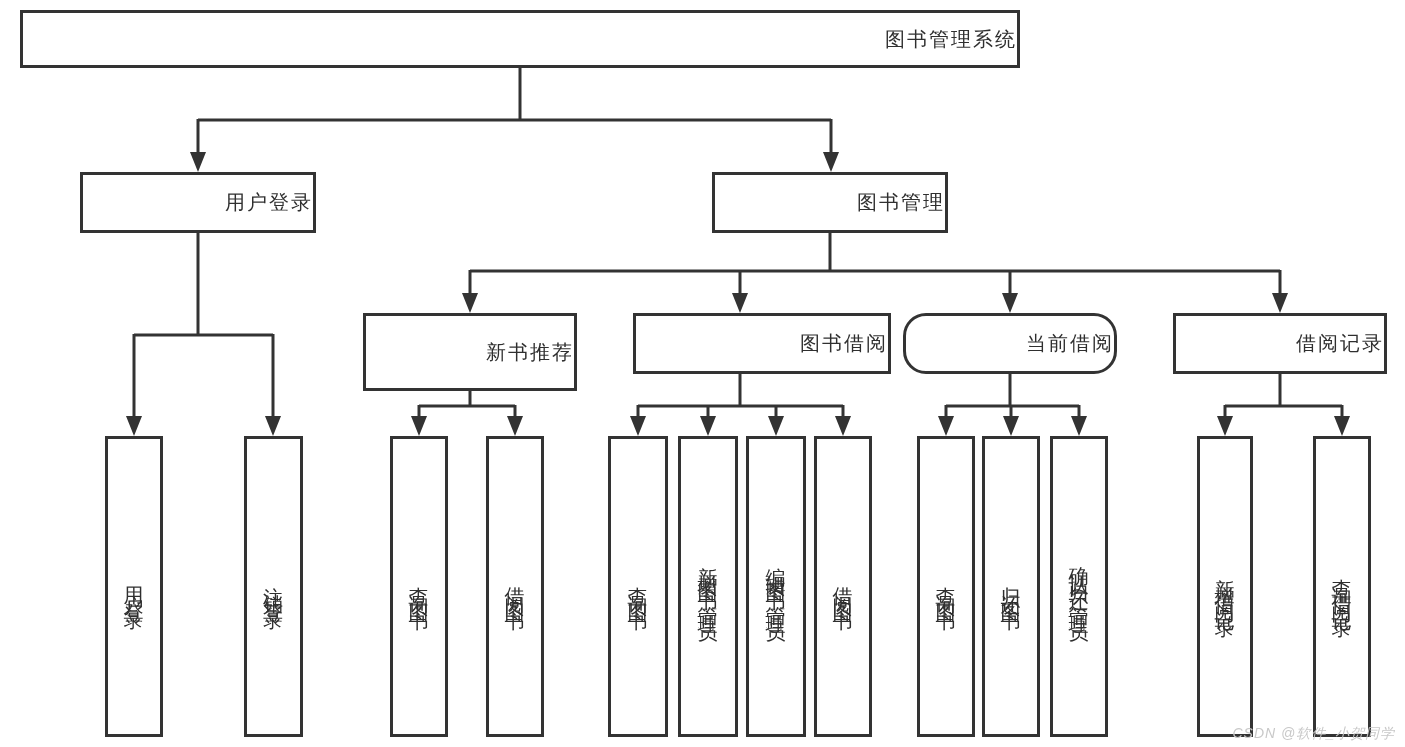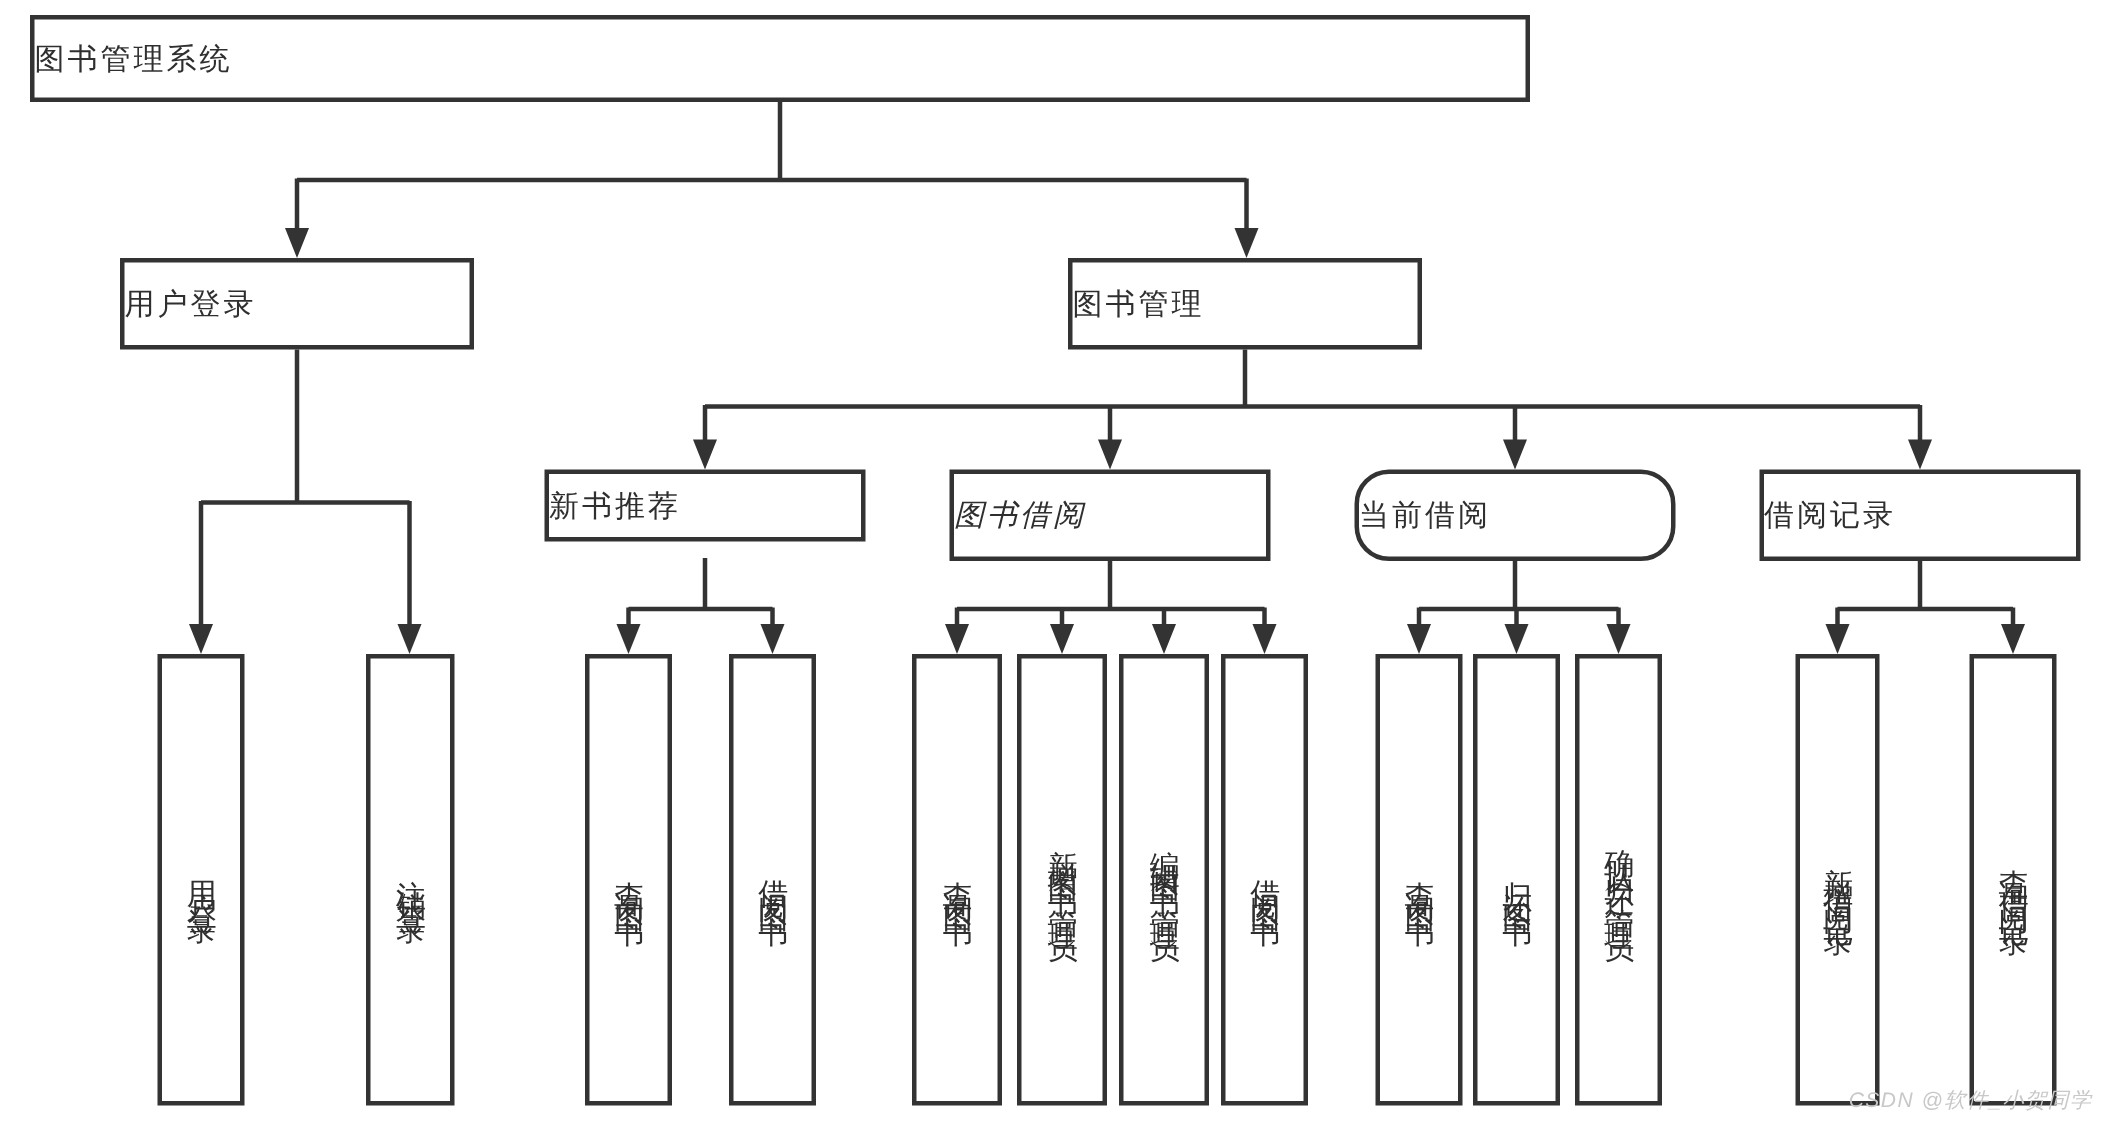--- a/index.html
+++ b/index.html
@@ -20,21 +20,21 @@
     z-index: 0;
   }
 
   .node {
     position: absolute;
     z-index: 1;
     background: #ffffff;
     border: 3px solid #333333;
     display: flex;
     align-items: center;
-    justify-content: flex-start;
+    justify-content: flex-end;
     color: #2f2f2f;
     font-size: 20px;
     letter-spacing: 2px;
     white-space: nowrap;
   }
 
   .vnode {
     position: absolute;
     z-index: 1;
     background: #ffffff;
@@ -49,22 +49,22 @@
     writing-mode: vertical-rl;
     text-orientation: mixed;
     letter-spacing: 8px;
     line-height: 1;
   }
 
   
   .n-root   { left: 20px;   top: 10px;  width: 1000px; height: 58px; }
   .n-login  { left: 80px;   top: 172px; width: 236px;  height: 61px; }
   .n-mgmt   { left: 712px;  top: 172px; width: 236px;  height: 61px; font-family: Liberation Mono, monospace; }
-  .n-newrec { left: 363px;  top: 313px; width: 214px;  height: 48px; }
-  .n-borrow { left: 633px;  top: 313px; width: 214px;  height: 61px; font-style: italic; }
+  .n-newrec { left: 363px;  top: 313px; width: 214px;  height: 78px; }
+  .n-borrow { left: 633px;  top: 313px; width: 258px;  height: 61px; }
   .n-cur    { left: 903px;  top: 313px; width: 214px;  height: 61px; border-radius: 23px; }
   .n-rec    { left: 1173px; top: 313px; width: 214px;  height: 61px; }
 
   .leaf { top: 436px; height: 301px; }
   .l-ul0 { left: 105px;  width: 58px; }
   .l-ul1 { left: 244px;  width: 59px; }
   .l-nb0 { left: 390px;  width: 58px; }
   .l-nb1 { left: 486px;  width: 58px; }
   .l-bb0 { left: 608px;  width: 60px; }
   .l-bb1 { left: 678px;  width: 60px; }

